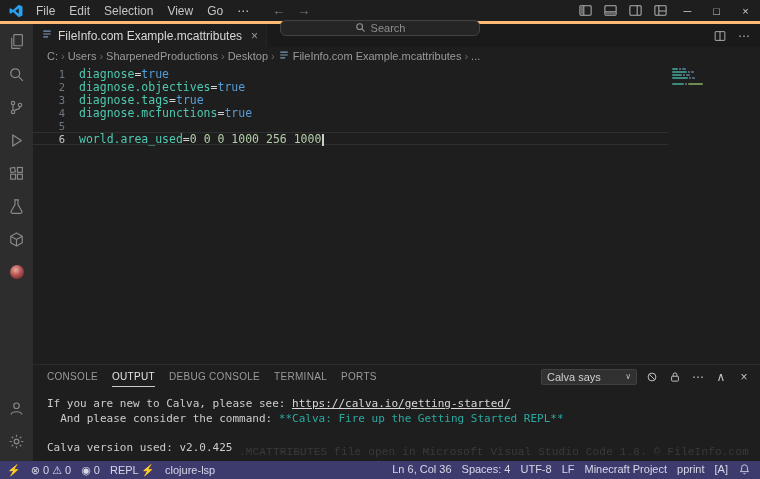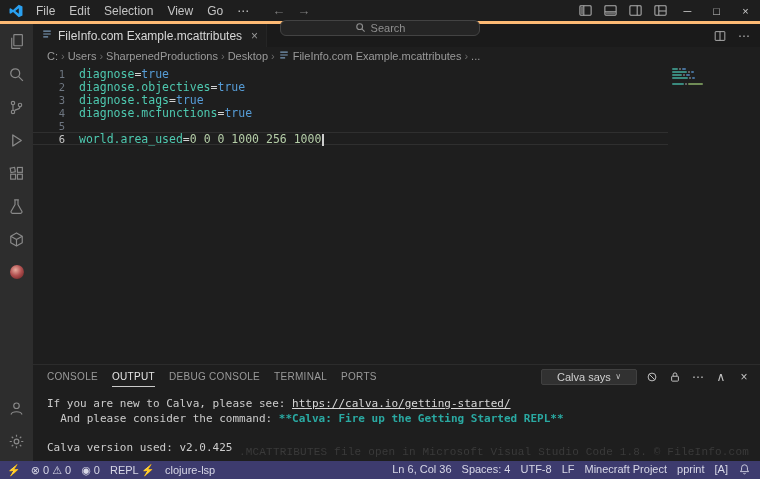--- a/index.html
+++ b/index.html
@@ -59,28 +59,28 @@
   .mm-num{background:#7fa060}
 
   
   .panel{flex:0 0 97px;border-top:1px solid #2c2c2c;background:#1e1e1e;display:flex;flex-direction:column}
   .panel-header{flex:0 0 23px;display:flex;align-items:center;padding:0 8px 0 14px}
   .panel-tabs{display:flex;height:100%}
   .panel-tab{font-size:10px;letter-spacing:.3px;color:#9a9a9a;margin-right:14px;display:flex;align-items:center;position:relative;white-space:nowrap}
   .panel-tab.active{color:#e6e6e6}
   .panel-tab.active::after{content:"";position:absolute;left:0;right:0;bottom:1px;height:1px;background:#cacaca}
   .panel-actions{margin-left:auto;display:flex;align-items:center;gap:7px;color:#c2c2c2}
-  .channel-select{width:96px;height:16px;background:#313131;border:1px solid #404040;border-radius:2px;display:flex;align-items:center;justify-content:space-between;padding:0 15px;font-size:11px;color:#d0d0d0}
+  .channel-select{width:96px;height:16px;background:#313131;border:1px solid #404040;border-radius:2px;display:flex;align-items:center;justify-content:space-between;padding:0 5px;font-size:11px;color:#d0d0d0}
   .chev{font-size:8px;color:#bdbdbd}
   .pa-icon{display:flex;align-items:center;justify-content:center;font-size:12px;color:#c2c2c2;width:16px}
 
   .panel-content{flex:1;position:relative;padding:9px 0 0 14px;font-family:"DejaVu Sans Mono",monospace;font-size:11px;line-height:14.5px;color:#cccccc}
   .out-line{white-space:pre}
   .out-link{text-decoration:underline;color:#d8d8d8}
-  .out-emph{color:var(--c-emph,#2aa9a2);font-weight:bold}
+  .out-emph{color:var(--c-emph,#2aa9a2);font-weight:normal}
   .watermark{position:absolute;right:11px;bottom:2px;font-family:Liberation Mono, monospace;font-size:11px;color:#3a3a3a;letter-spacing:.2px;white-space:nowrap}
 
   
   .statusbar{flex:0 0 18px;display:flex;align-items:center;font-size:11px;color:#d7d7e6;padding:0 4px 0 2px;overflow:hidden;background:#3d3b6e}
   .sb-left{display:flex;align-items:center}
   .sb-right{margin-left:auto;display:flex;align-items:flex-start}
   .sb-item{padding:0 5px;white-space:nowrap;display:flex;align-items:center;gap:4px}
   .sb-item.remote{color:#7be3c4;font-weight:bold}
 </style>
 </head>

